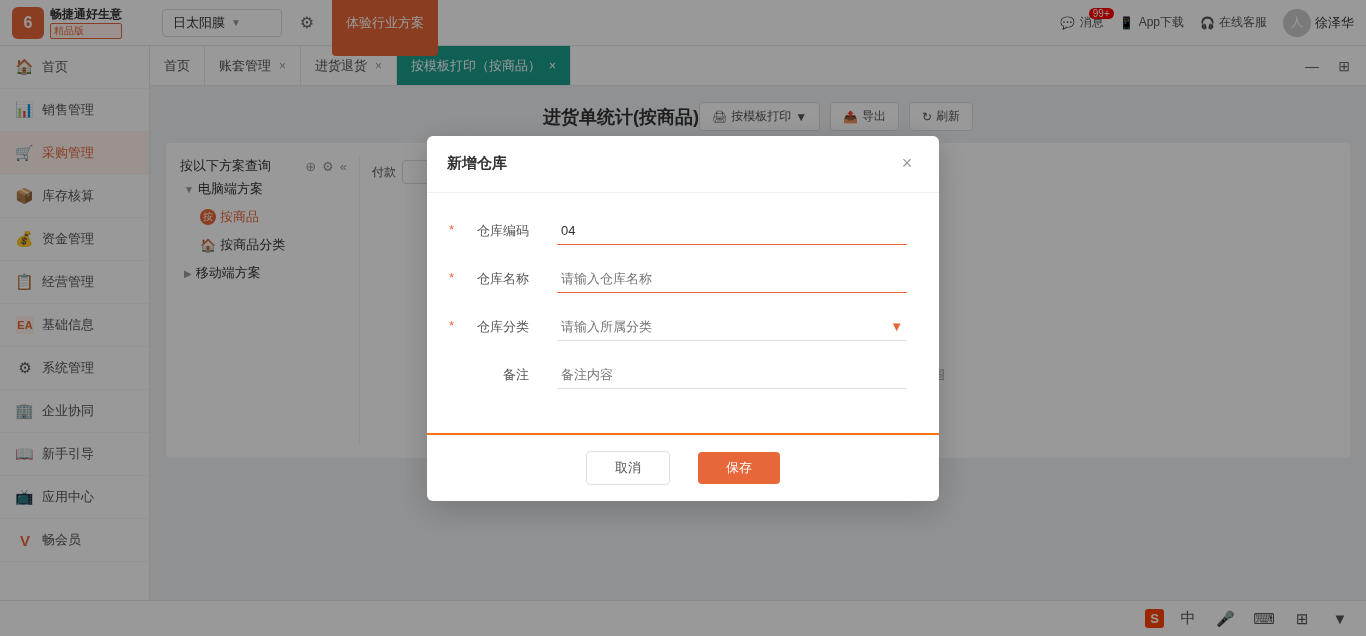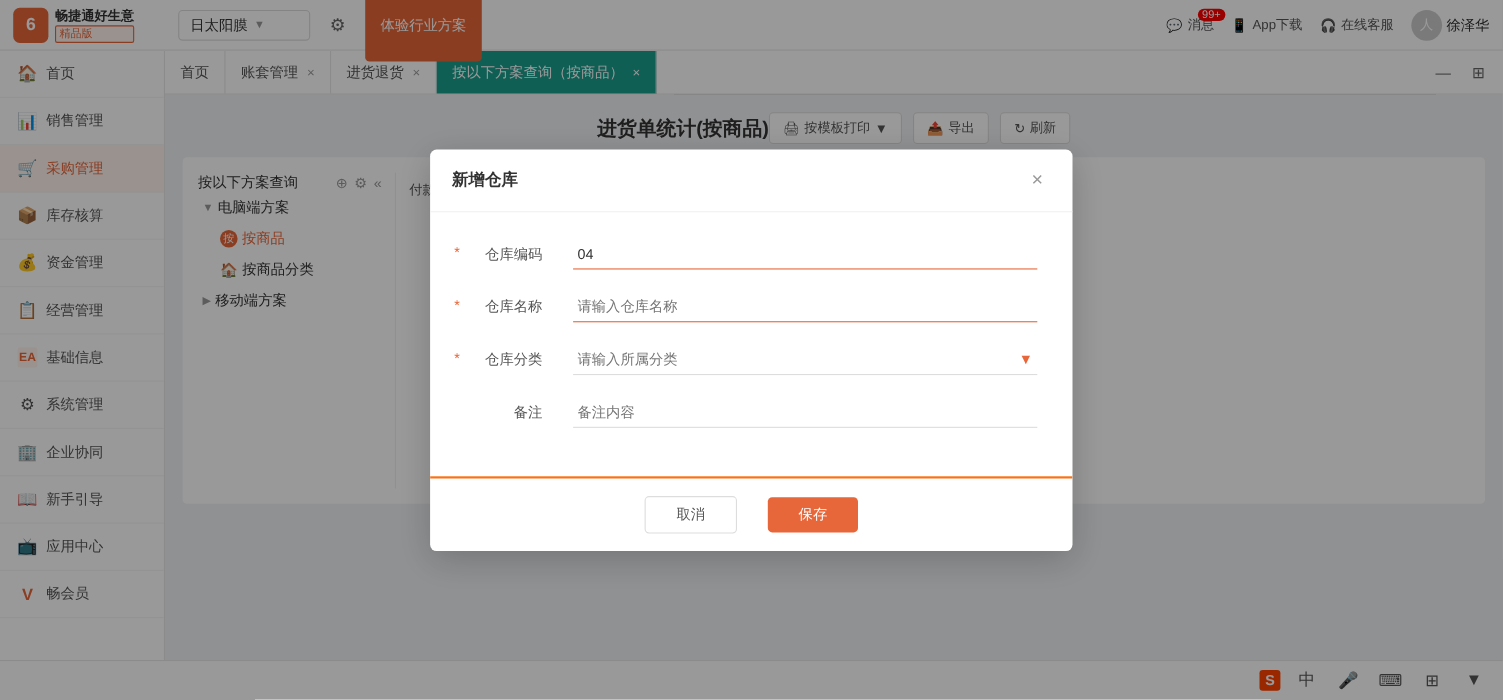--- a/index.html
+++ b/index.html
@@ -374,21 +374,21 @@
       top: 0; left: 0; right: 0; bottom: 0;
       background: rgba(0,0,0,0.4);
       z-index: 200;
       display: flex;
       align-items: center;
       justify-content: center;
     }
     .modal {
       background: #fff;
       border-radius: 6px;
-      width: 584px;
+      width: 512px;
       box-shadow: 0 8px 32px rgba(0,0,0,0.2);
       overflow: hidden;
     }
     .modal-header {
       padding: 16px 20px;
       border-bottom: 1px solid #f0f0f0;
       display: flex;
       align-items: center;
       justify-content: space-between;
     }
@@ -615,21 +615,21 @@
   </div>
   <div class="tab-item">
     <span>账套管理</span>
     <span class="tab-close">×</span>
   </div>
   <div class="tab-item">
     <span>进货退货</span>
     <span class="tab-close">×</span>
   </div>
   <div class="tab-item active">
-    <span>按以下方案查询（按商品）</span>
+    <span>按模板打印（按商品）</span>
     <span class="tab-close">×</span>
   </div>
   <div class="tab-actions">
     <div class="tab-action-btn">—</div>
     <div class="tab-action-btn">⊞</div>
   </div>
 </div>
 
 <div class="main-content">
   <div class="page-title-area">

